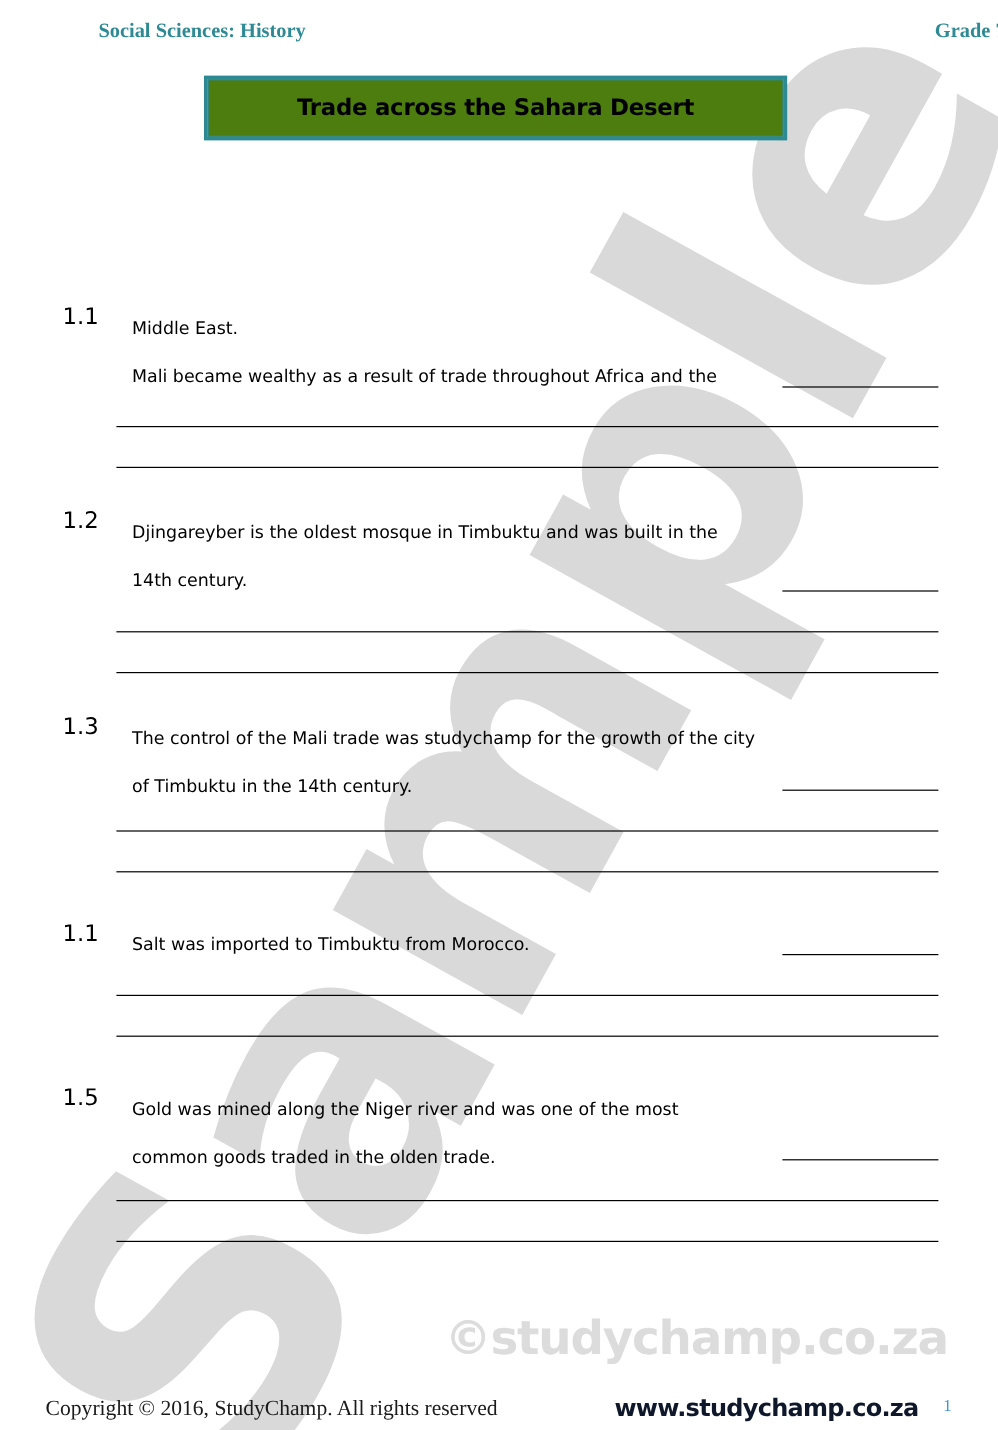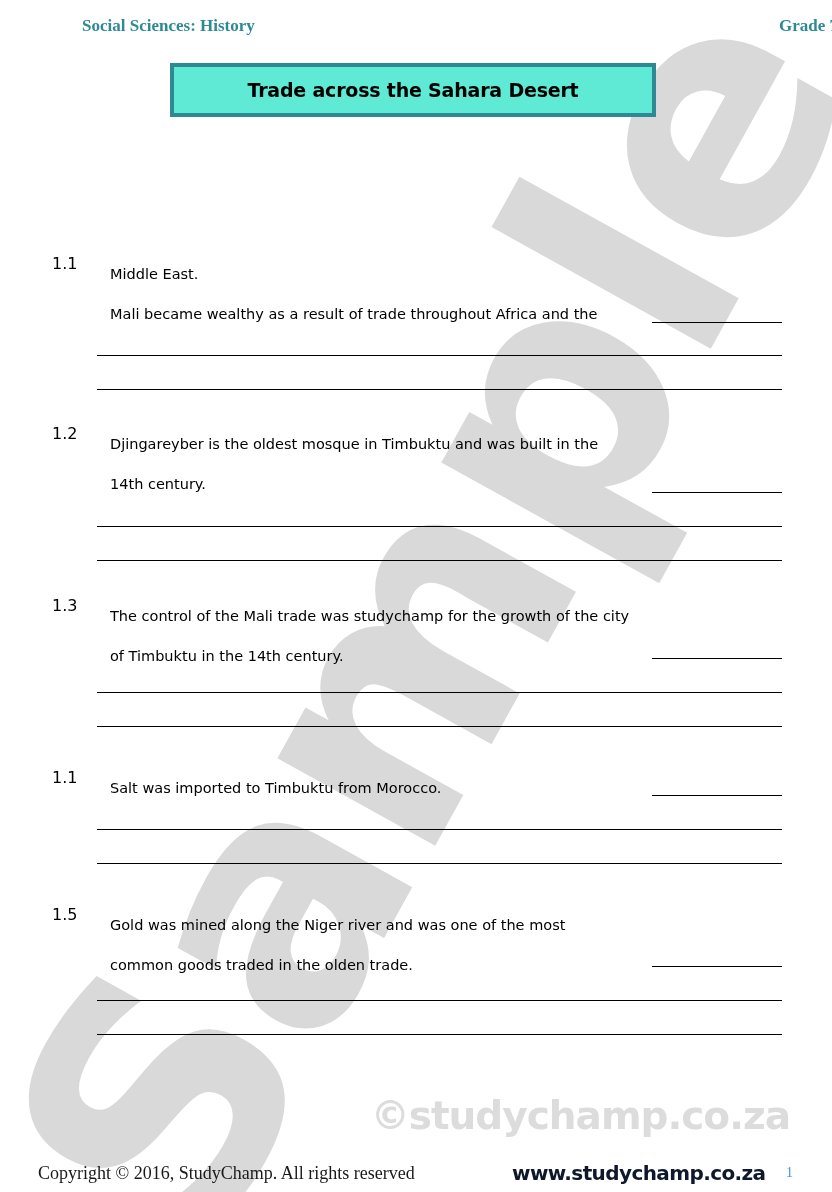--- a/index.html
+++ b/index.html
@@ -102,21 +102,21 @@
     justify-content: center;
   }
   .title-box-inner {
     box-sizing: border-box;
     width: 100%;
     height: 100%;
     border: 1px solid #2d8a95;
     display: flex;
     align-items: center;
     justify-content: center;
-    background: #5eead4;
+    background: #4d7c0f;
   }
   .title-text {
     font-family: "DejaVu Sans", sans-serif;
     font-weight: 700;
     font-size: 19px;
     color: #000000;
     letter-spacing: -0.2px;
   }
 
   
@@ -165,21 +165,21 @@
   .subq {
     position: absolute;
     left: 0;
     width: 832px;
   }
   .subq-num {
     position: absolute;
     left: 52px;
     top: 0;
     font-family: "DejaVu Sans", sans-serif;
-    font-size: 16px;
+    font-size: 19px;
     line-height: 20px;
   }
   .subq-text {
     position: absolute;
     left: 110px;
     top: 0;
     width: 680px;
     font-family: "DejaVu Sans", sans-serif;
     font-size: 14.5px;
     line-height: 40px;

